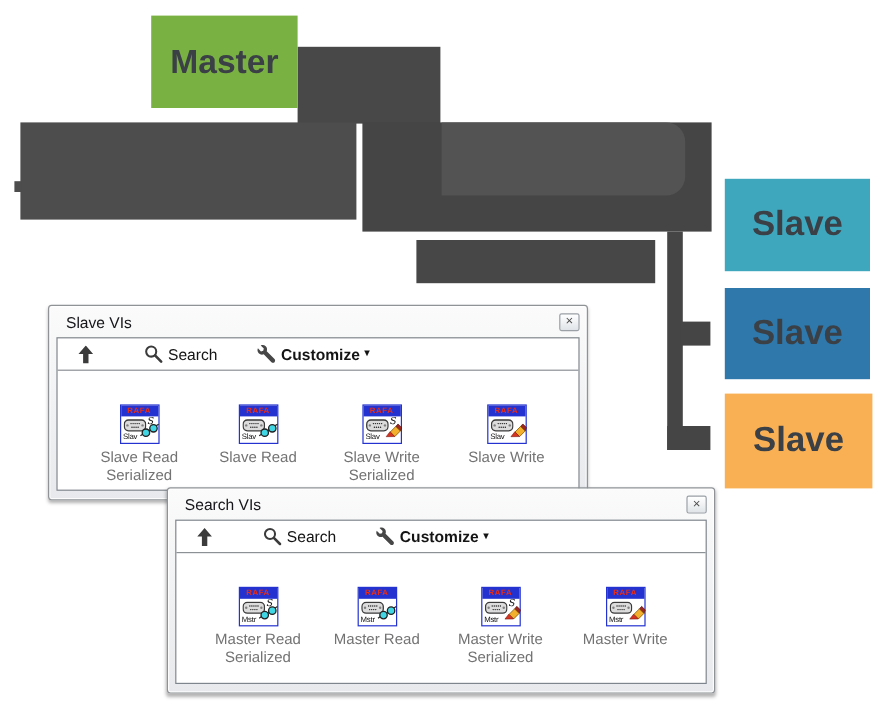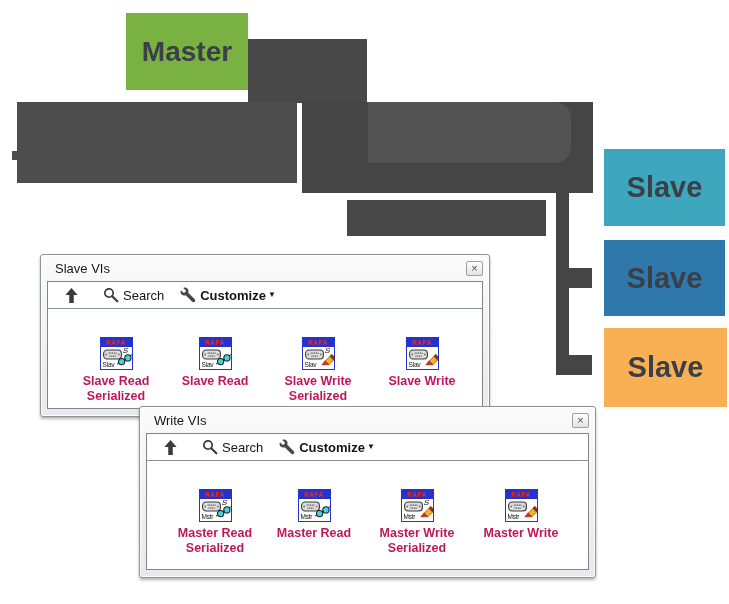--- a/index.html
+++ b/index.html
@@ -34,32 +34,32 @@
   .pal-1{left:40px;top:254px;width:448px;height:161px;z-index:1;}
   .pal-2{left:139px;top:406px;width:455px;height:170px;z-index:2;}
   .titlebar{position:absolute;left:0;top:0;right:0;height:26px;}
   .title{position:absolute;left:14px;top:6px;font-size:13px;color:#16161a;white-space:nowrap;}
   .closebtn{position:absolute;right:6px;top:6px;width:17px;height:15px;box-sizing:border-box;
             border:1px solid #9aa0a6;border-radius:2px;background:linear-gradient(#ffffff,#e0e4e8);
             font-size:11px;line-height:12px;text-align:center;color:#4c4c4c;cursor:default;}
   .panel{position:absolute;left:6px;right:6px;top:26px;bottom:7px;background:#ffffff;
          border:1px solid #7f858c;}
   .toolbar{position:absolute;left:0;right:0;top:0;height:26px;border-bottom:1px solid #8c9196;
-           display:flex;align-items:center;font-size:13px;color:#141414;}
+           display:flex;align-items:center;font-size:13px;color:#141414;gap:17px;}
   .tb{display:flex;align-items:center;white-space:nowrap;}
   .tb svg{display:block;}
   .tb-up{margin-left:17px;}
   .tb-search{margin-left:25px;}
   .tb-cust{margin-left:16px;font-weight:bold;}
   .tb .lab{margin-left:4px;}
   .caret{font-size:8px;margin-left:2px;position:relative;top:-1px;}
   .items{position:absolute;left:0;right:0;top:27px;bottom:0;}
   .cell{position:absolute;top:28px;width:100px;text-align:center;}
   .c0{left:18px;} .c1{left:117px;} .c2{left:220px;} .c3{left:324px;}
-  .vi-lbl{margin-top:4px;font-size:12.5px;line-height:15px;color:#be185d;font-weight:bold;}
+  .vi-lbl{margin-top:4px;font-size:12.5px;line-height:15px;color:#737373;}
 
   
   .vi-icon{position:relative;width:33px;height:33px;margin:0 auto;box-sizing:border-box;
            border:1px solid #2433cf;background:#fff;}
   .rafa{position:absolute;left:0;top:0;right:0;height:9px;background:#2433cf;
         color:#ef2c10;font-size:6.5px;font-weight:bold;letter-spacing:.5px;
         line-height:9px;text-align:center;}
   .db9{position:absolute;left:2px;top:11px;}
   .ser-s{position:absolute;right:3px;top:8px;font-family:"DejaVu Serif",serif;
          font-style:italic;font-size:8px;color:#111;}
@@ -258,21 +258,21 @@
           </div>
           <div class="vi-lbl"><span>Slave Write</span><br><span></span></div>
         </div>
 
       </div>
     </div>
   </div>
 
   <div class="palette pal-2">
     <div class="titlebar">
-      <span class="title">Write VIs</span>
+      <span class="title">Search VIs</span>
       <div class="closebtn">
         <span>×</span>
       </div>
     </div>
     <div class="panel">
       <div class="toolbar">
         <div class="tb tb-up">
           <span>
             <svg width="13" height="15" viewBox="0 0 13 16">
                 <path d="M6.5 0 L13 7.5 L8.9 7.5 L8.9 16 L4.1 16 L4.1 7.5 L0 7.5 Z" fill="#3b3b3b"></path>

